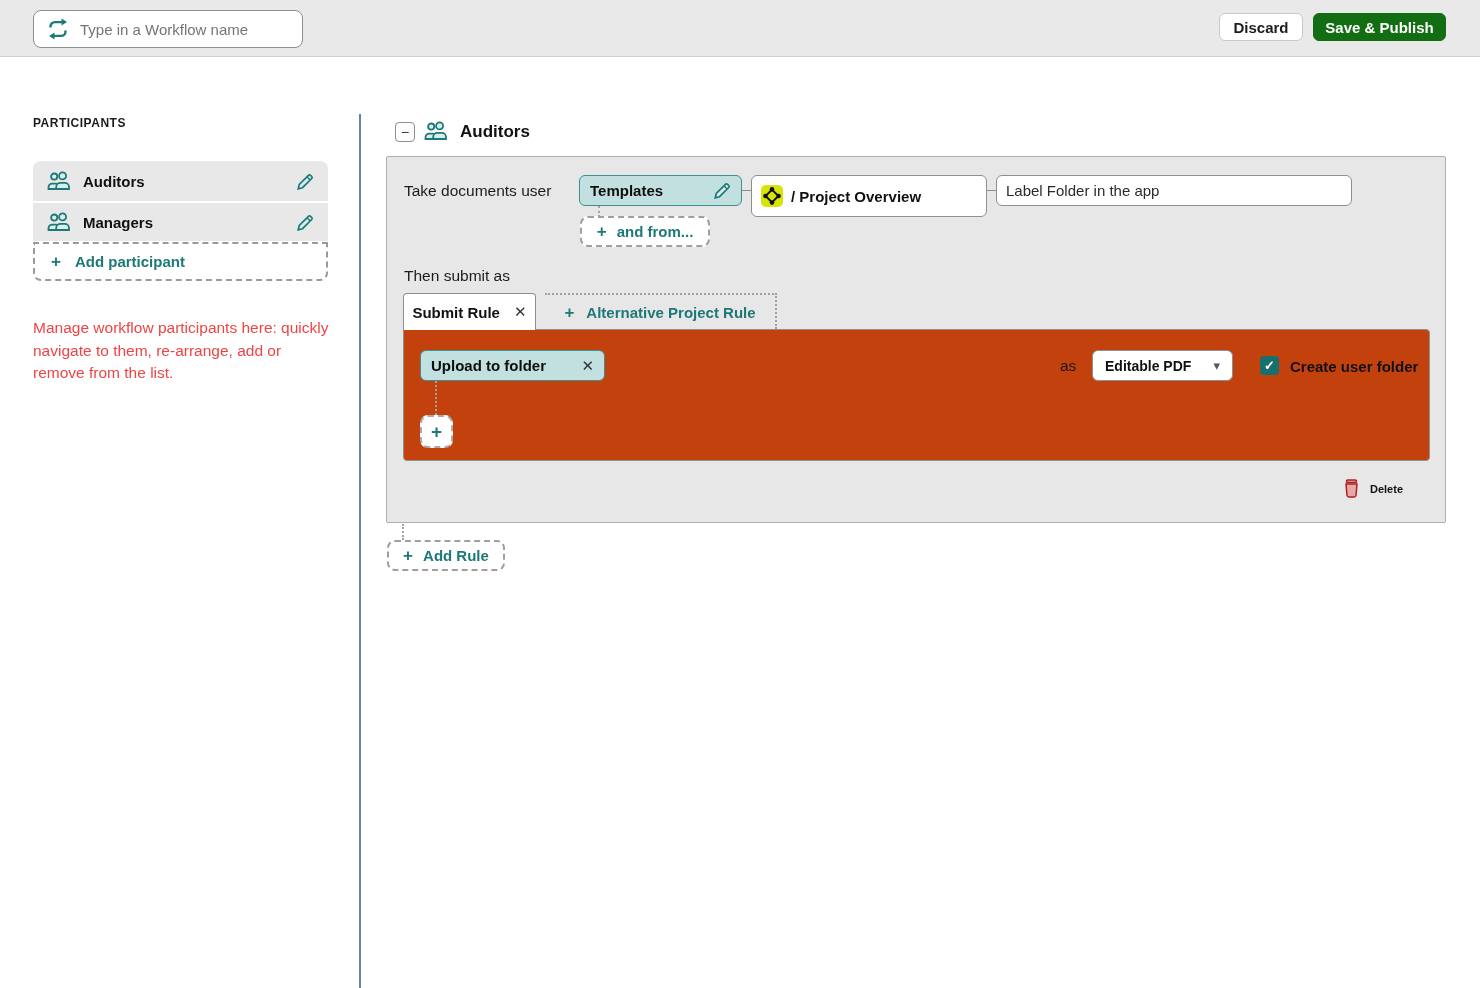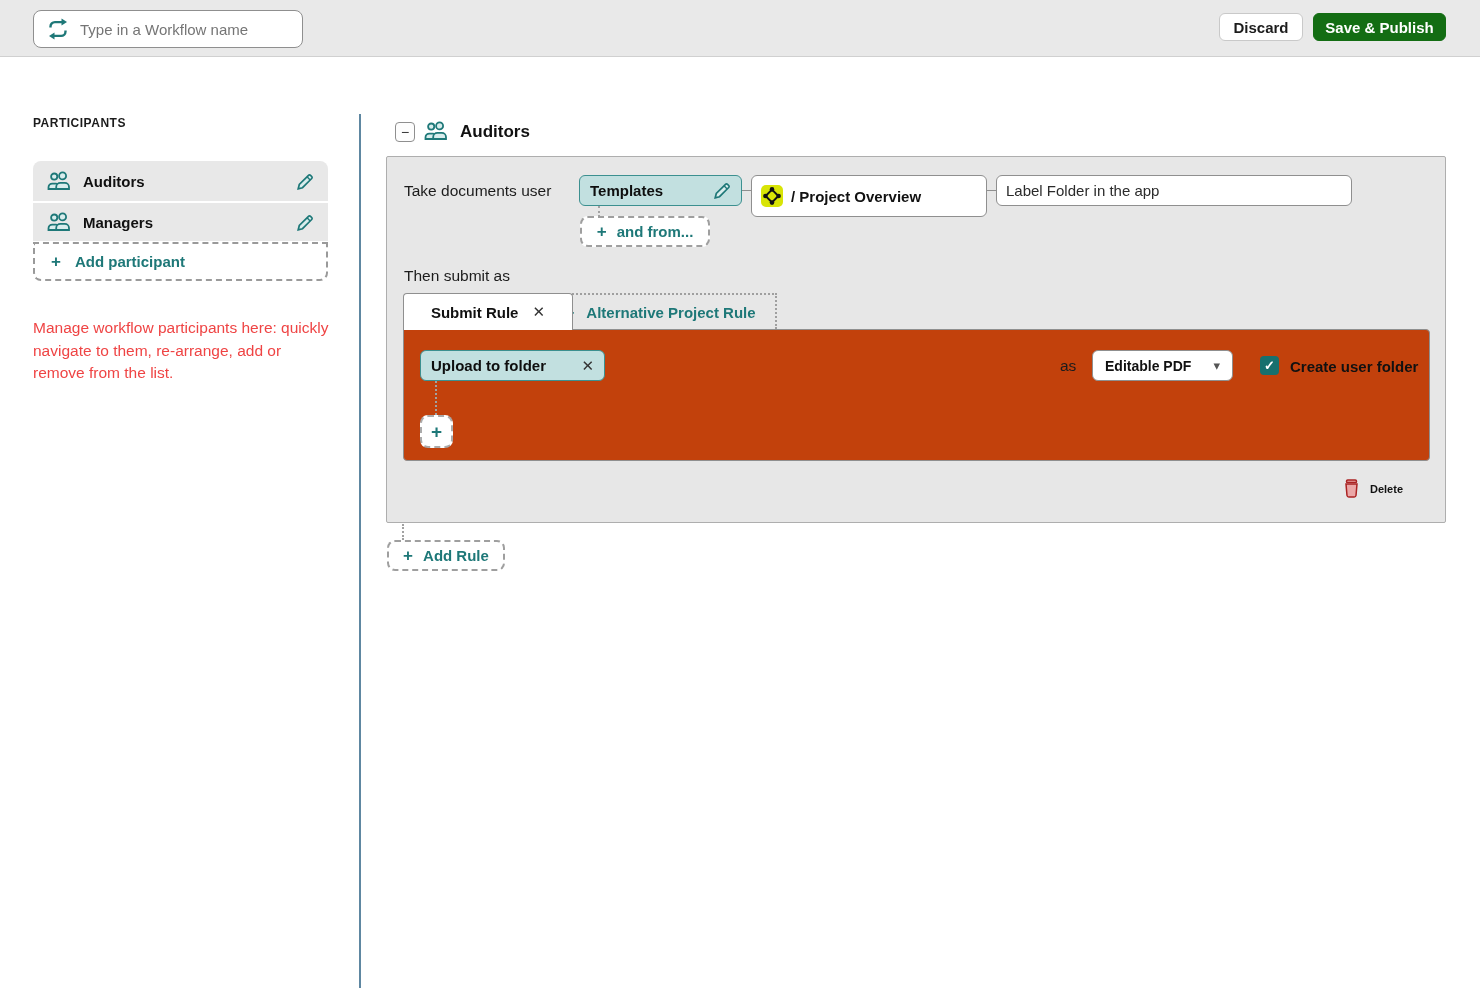--- a/index.html
+++ b/index.html
@@ -55,21 +55,21 @@
   .chip { display:flex; align-items:center; background:#c2e0e0;
     border:1.5px solid #3c9090; border-radius:6px; font-size:15px; font-weight:bold;
     color:#0e0e0e; padding:0 10px; cursor:pointer; }
   .whitebox { display:flex; align-items:center; gap:8px; background:#fff;
     border:1px solid #8f8f8f; border-radius:6px; padding:0 9px; font-size:15px; }
   .connector-h { position:absolute; height:1px; background:#8f8f8f; }
   .dotline-v { position:absolute; width:0; border-left:2px dotted #a2a2a2; }
   .dashed-btn { position:absolute; background:#fff; border:2px dashed #9f9f9f; border-radius:8px;
     display:flex; align-items:center; justify-content:center; gap:10px; cursor:pointer; }
 
-  .tab-active { position:absolute; left:403px; top:293px; width:170px; height:37px;
+  .tab-active { position:absolute; left:403px; top:293px; width:133px; height:37px;
     background:#fff; border:1px solid #8f8f8f; border-bottom:none; border-radius:4px 4px 0 0;
     display:flex; align-items:center; justify-content:center; gap:14px; z-index:3; cursor:pointer;text-align:right; }
   .tab-active .t-lbl { font-size:15px; font-weight:bold; color:#111; }
   .tab-x { font-size:15px; color:#333; cursor:pointer; }
   .tab-alt { position:absolute; left:545px; top:293px; width:232px; height:36px;
     border-top:2px dotted #9f9f9f; border-right:2px dotted #9f9f9f;
     display:flex; align-items:center; justify-content:center; gap:12px; cursor:pointer; }
 
   .rulebox { position:absolute; left:403px; top:329px; width:1027px; height:132px;
     background:#c2410c; border:1px solid #8f8f8f; border-radius:0 4px 4px 4px; z-index:2; }

